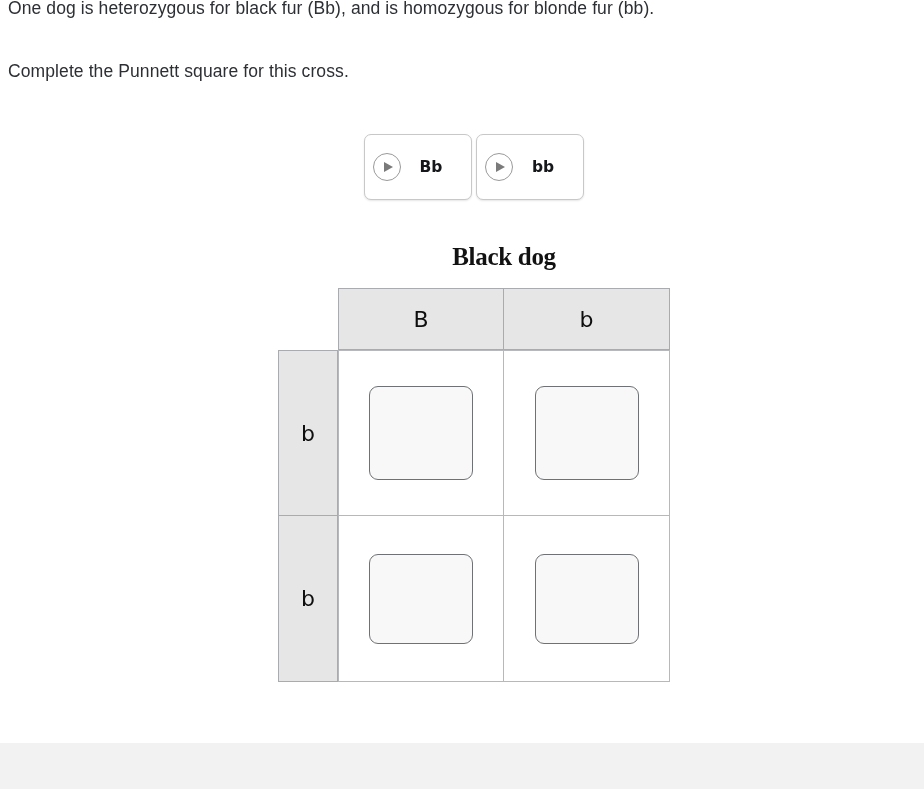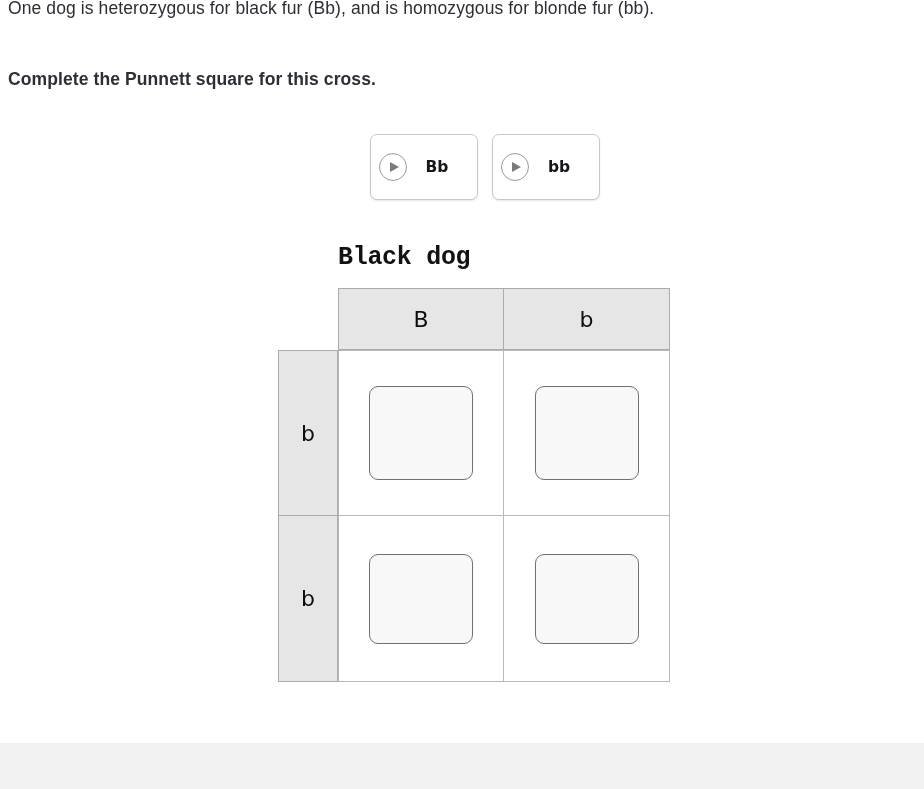--- a/index.html
+++ b/index.html
@@ -24,30 +24,29 @@
   .question-text {
     position: absolute;
     left: 8px;
     font-size: 17.5px;
     line-height: 22px;
     color: #2c2f33;
     letter-spacing: 0.1px;
     white-space: nowrap;
   }
   #prompt-line-1 { top: -3px; }
-  #prompt-line-2 { top: 68px; font-weight: bold; }
+  #prompt-line-2 { top: 60px; }
 
   
   #tile-tray {
     position: absolute;
     left: 364px;
     top: 134px;
     display: flex;
-    gap: 14px;
-    margin-left: 6px;
+    gap: 4px;
   }
   .allele-tile {
     width: 108px;
     height: 66px;
     background: #ffffff;
     border: 1px solid #c8c8c8;
     border-radius: 7px;
     box-shadow: 0 1px 2px rgba(0,0,0,0.10);
     display: flex;
     align-items: center;
@@ -87,25 +86,25 @@
   #punnett-wrap {
     position: absolute;
     left: 278px;
     top: 243px;
   }
   #top-axis-title {
     position: absolute;
     left: 60px;
     top: 0px;
     width: 332px;
-    text-align: left;
+    text-align: center;
     font-size: 25px;
     font-weight: 700;
     color: #121212;
-    font-family: Liberation Mono, monospace;
+    font-family: Liberation Serif, serif;
     letter-spacing: -0.3px;
   }
   #left-axis-title {
     position: absolute;
     left: -53px;
     top: 192px;
     width: 200px;
     text-align: center;
     font-size: 25px;
     font-weight: 700;

